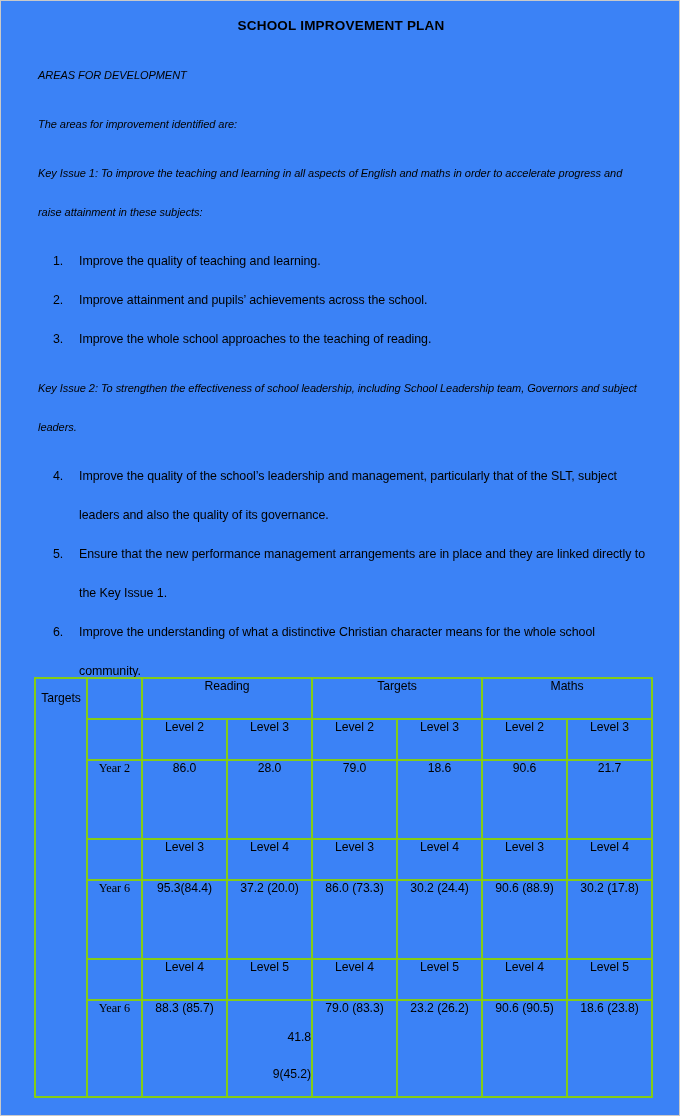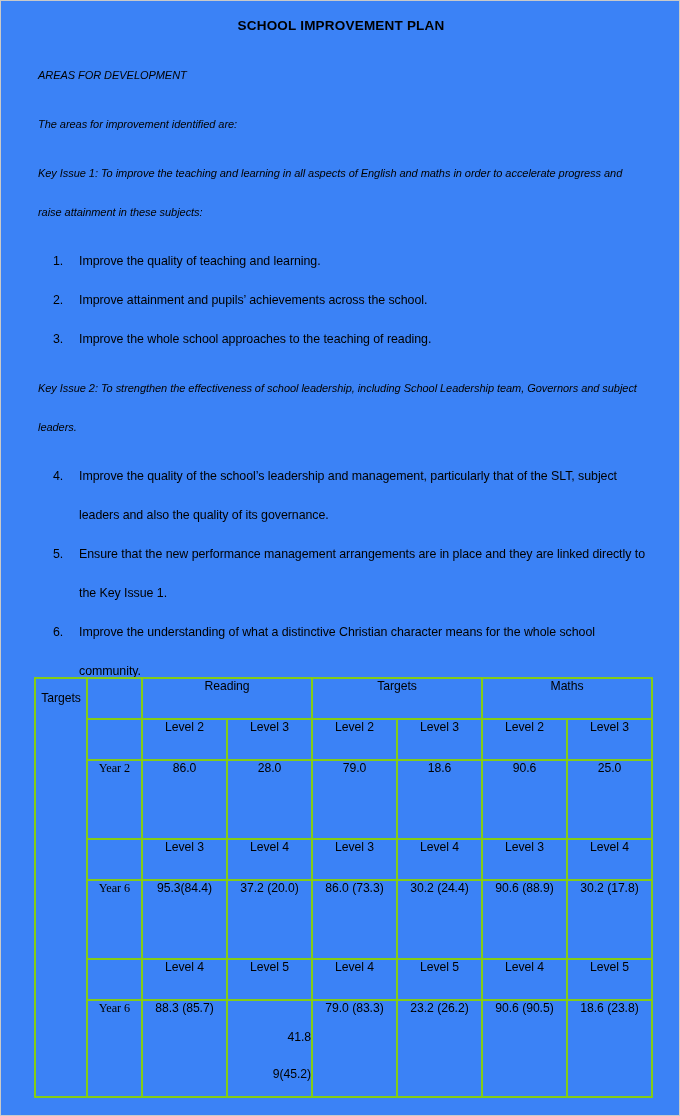--- a/index.html
+++ b/index.html
@@ -217,21 +217,21 @@
           <td class="cell-level">Level 3</td>
         </tr>
 
         <tr>
           <td class="cell-year">Year 2</td>
           <td class="cell-value">86.0</td>
           <td class="cell-value">28.0</td>
           <td class="cell-value">79.0</td>
           <td class="cell-value">18.6</td>
           <td class="cell-value">90.6</td>
-          <td class="cell-value">25.0</td>
+          <td class="cell-value">21.7</td>
         </tr>
 
         <tr>
           <td class="cell-blank"></td>
           <td class="cell-level">Level 3</td>
           <td class="cell-level">Level 4</td>
           <td class="cell-level">Level 3</td>
           <td class="cell-level">Level 4</td>
           <td class="cell-level">Level 3</td>
           <td class="cell-level">Level 4</td>

